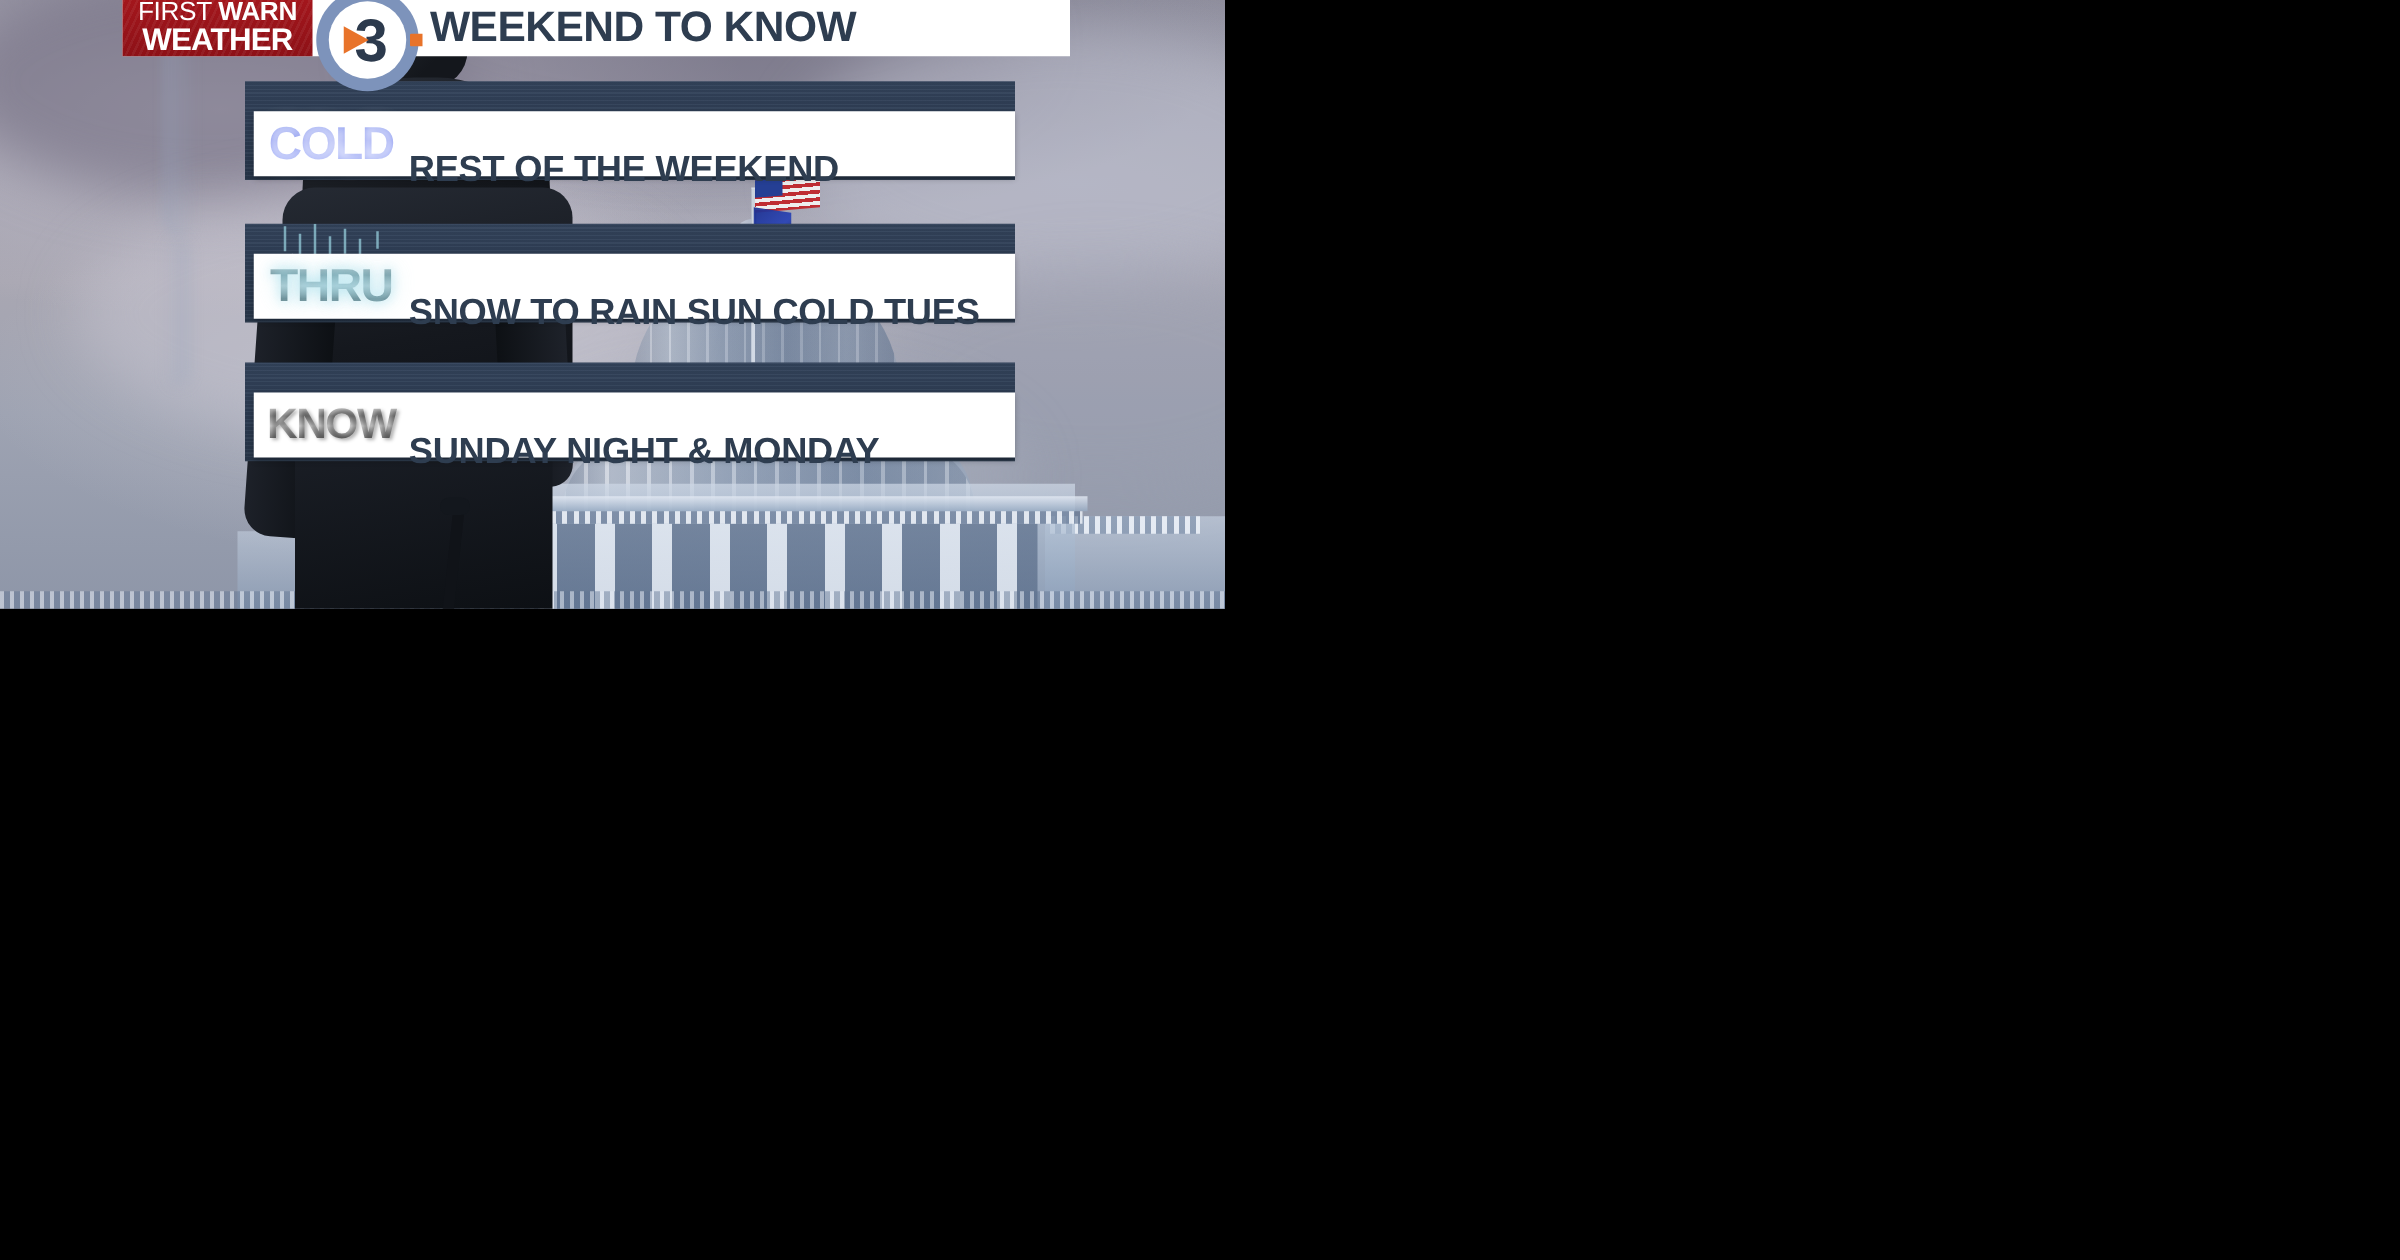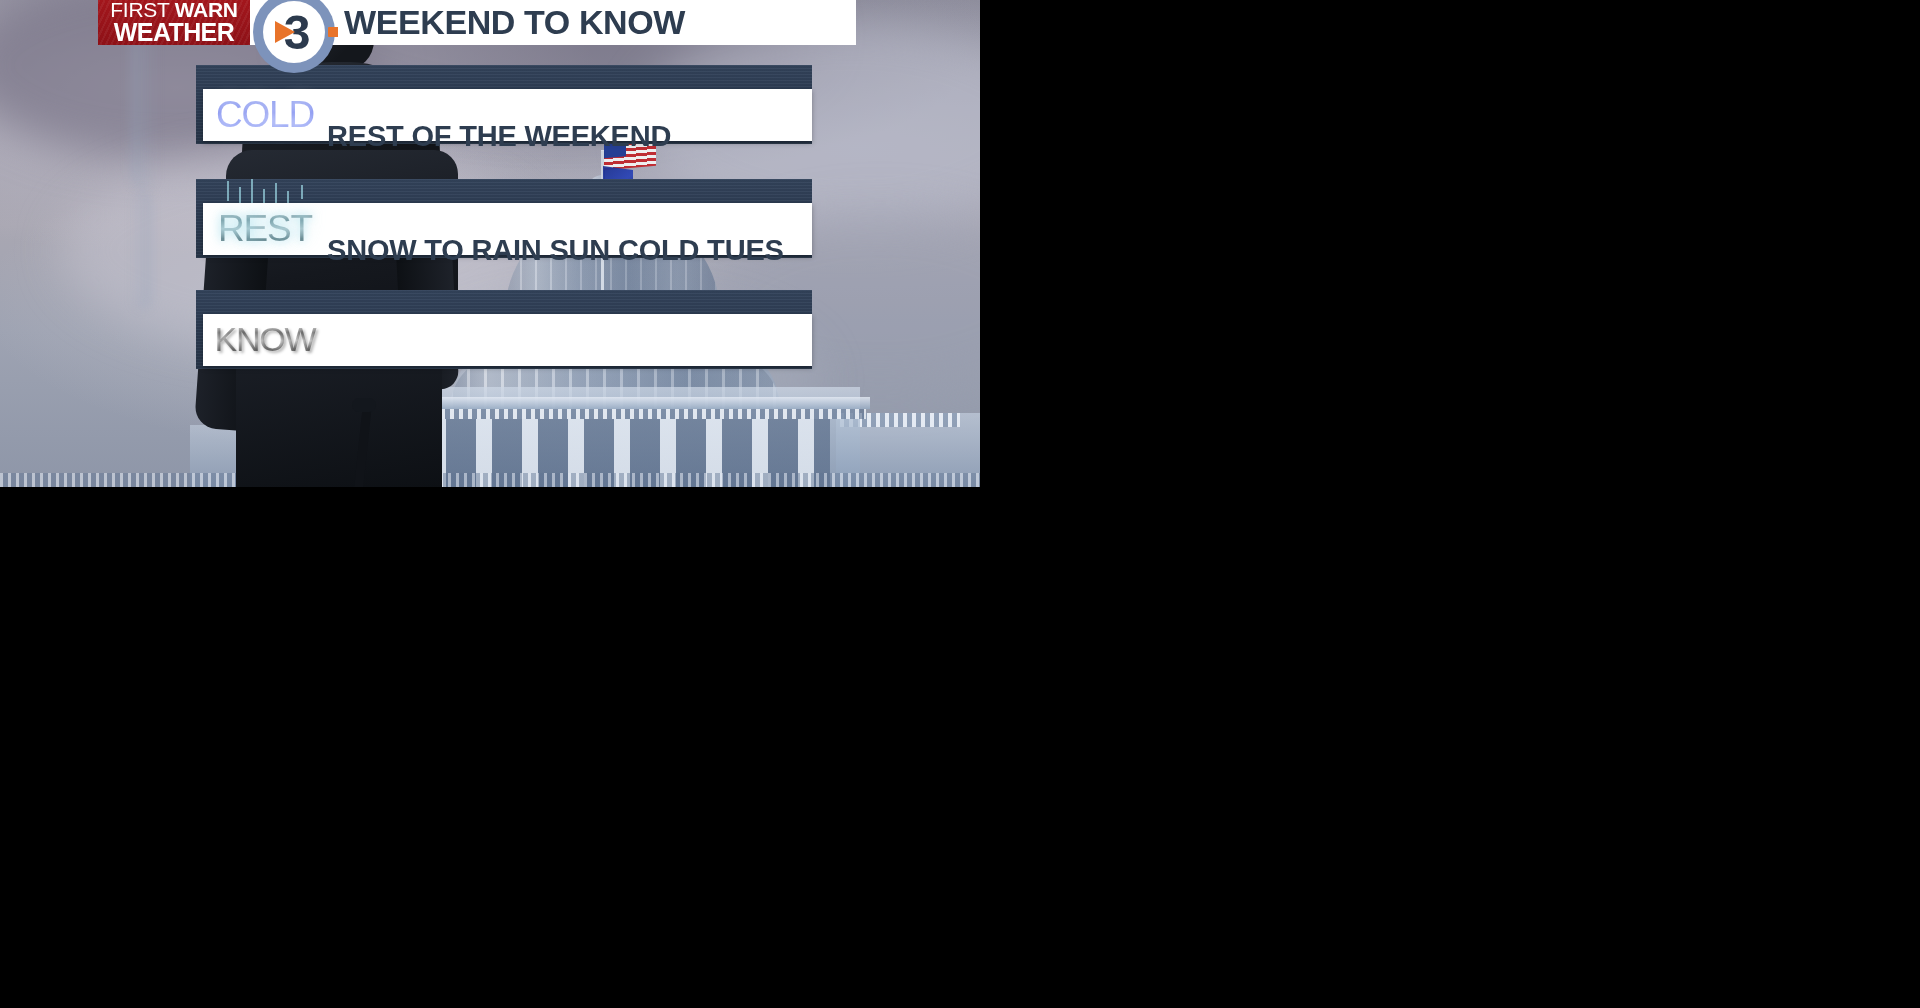--- a/index.html
+++ b/index.html
@@ -332,21 +332,21 @@
     box-shadow:0 2px 5px rgba(0,0,0,.30);
   }
 
   .badge {
     width:124px;
     flex:none;
     display:flex;
     align-items:center;
     justify-content:center;
     font-size:37px;
-    font-weight:400;
+    font-weight:700;
     letter-spacing:-1.2px;
     line-height:1;
     padding-bottom:2px;
   }
 
   
   .badge-cold {
     background:linear-gradient(to bottom,#8ea0f0 0%,#4f63ea 42%,#6f82f2 62%,#97a6f5 100%);
     -webkit-background-clip:text;
     background-clip:text;
@@ -477,25 +477,26 @@
           <line x1="88" y1="6" x2="88" y2="20"></line>
         </g>
         <g fill="#cdeef6" opacity=".75">
           <circle cx="20" cy="26" r="2"></circle>
           <circle cx="44" cy="32" r="2.4"></circle>
           <circle cx="68" cy="28" r="1.8"></circle>
         </g>
       </svg>
     </div>
     <div class="row-white">
-      <div class="badge badge-rain">REST</div>
+      <div class="badge badge-rain">THRU</div>
       <div class="row-text">SNOW TO RAIN SUN COLD TUES</div>
     </div>
   </div>
 
   <div class="row" style="left:196px; top:290px;">
     <div class="row-shadow"></div>
     <div class="row-white">
       <div class="badge badge-windy">KNOW</div>
+      <div class="row-text">SUNDAY NIGHT &amp; MONDAY</div>
     </div>
   </div>
 
 </div>
 
 </body></html>

